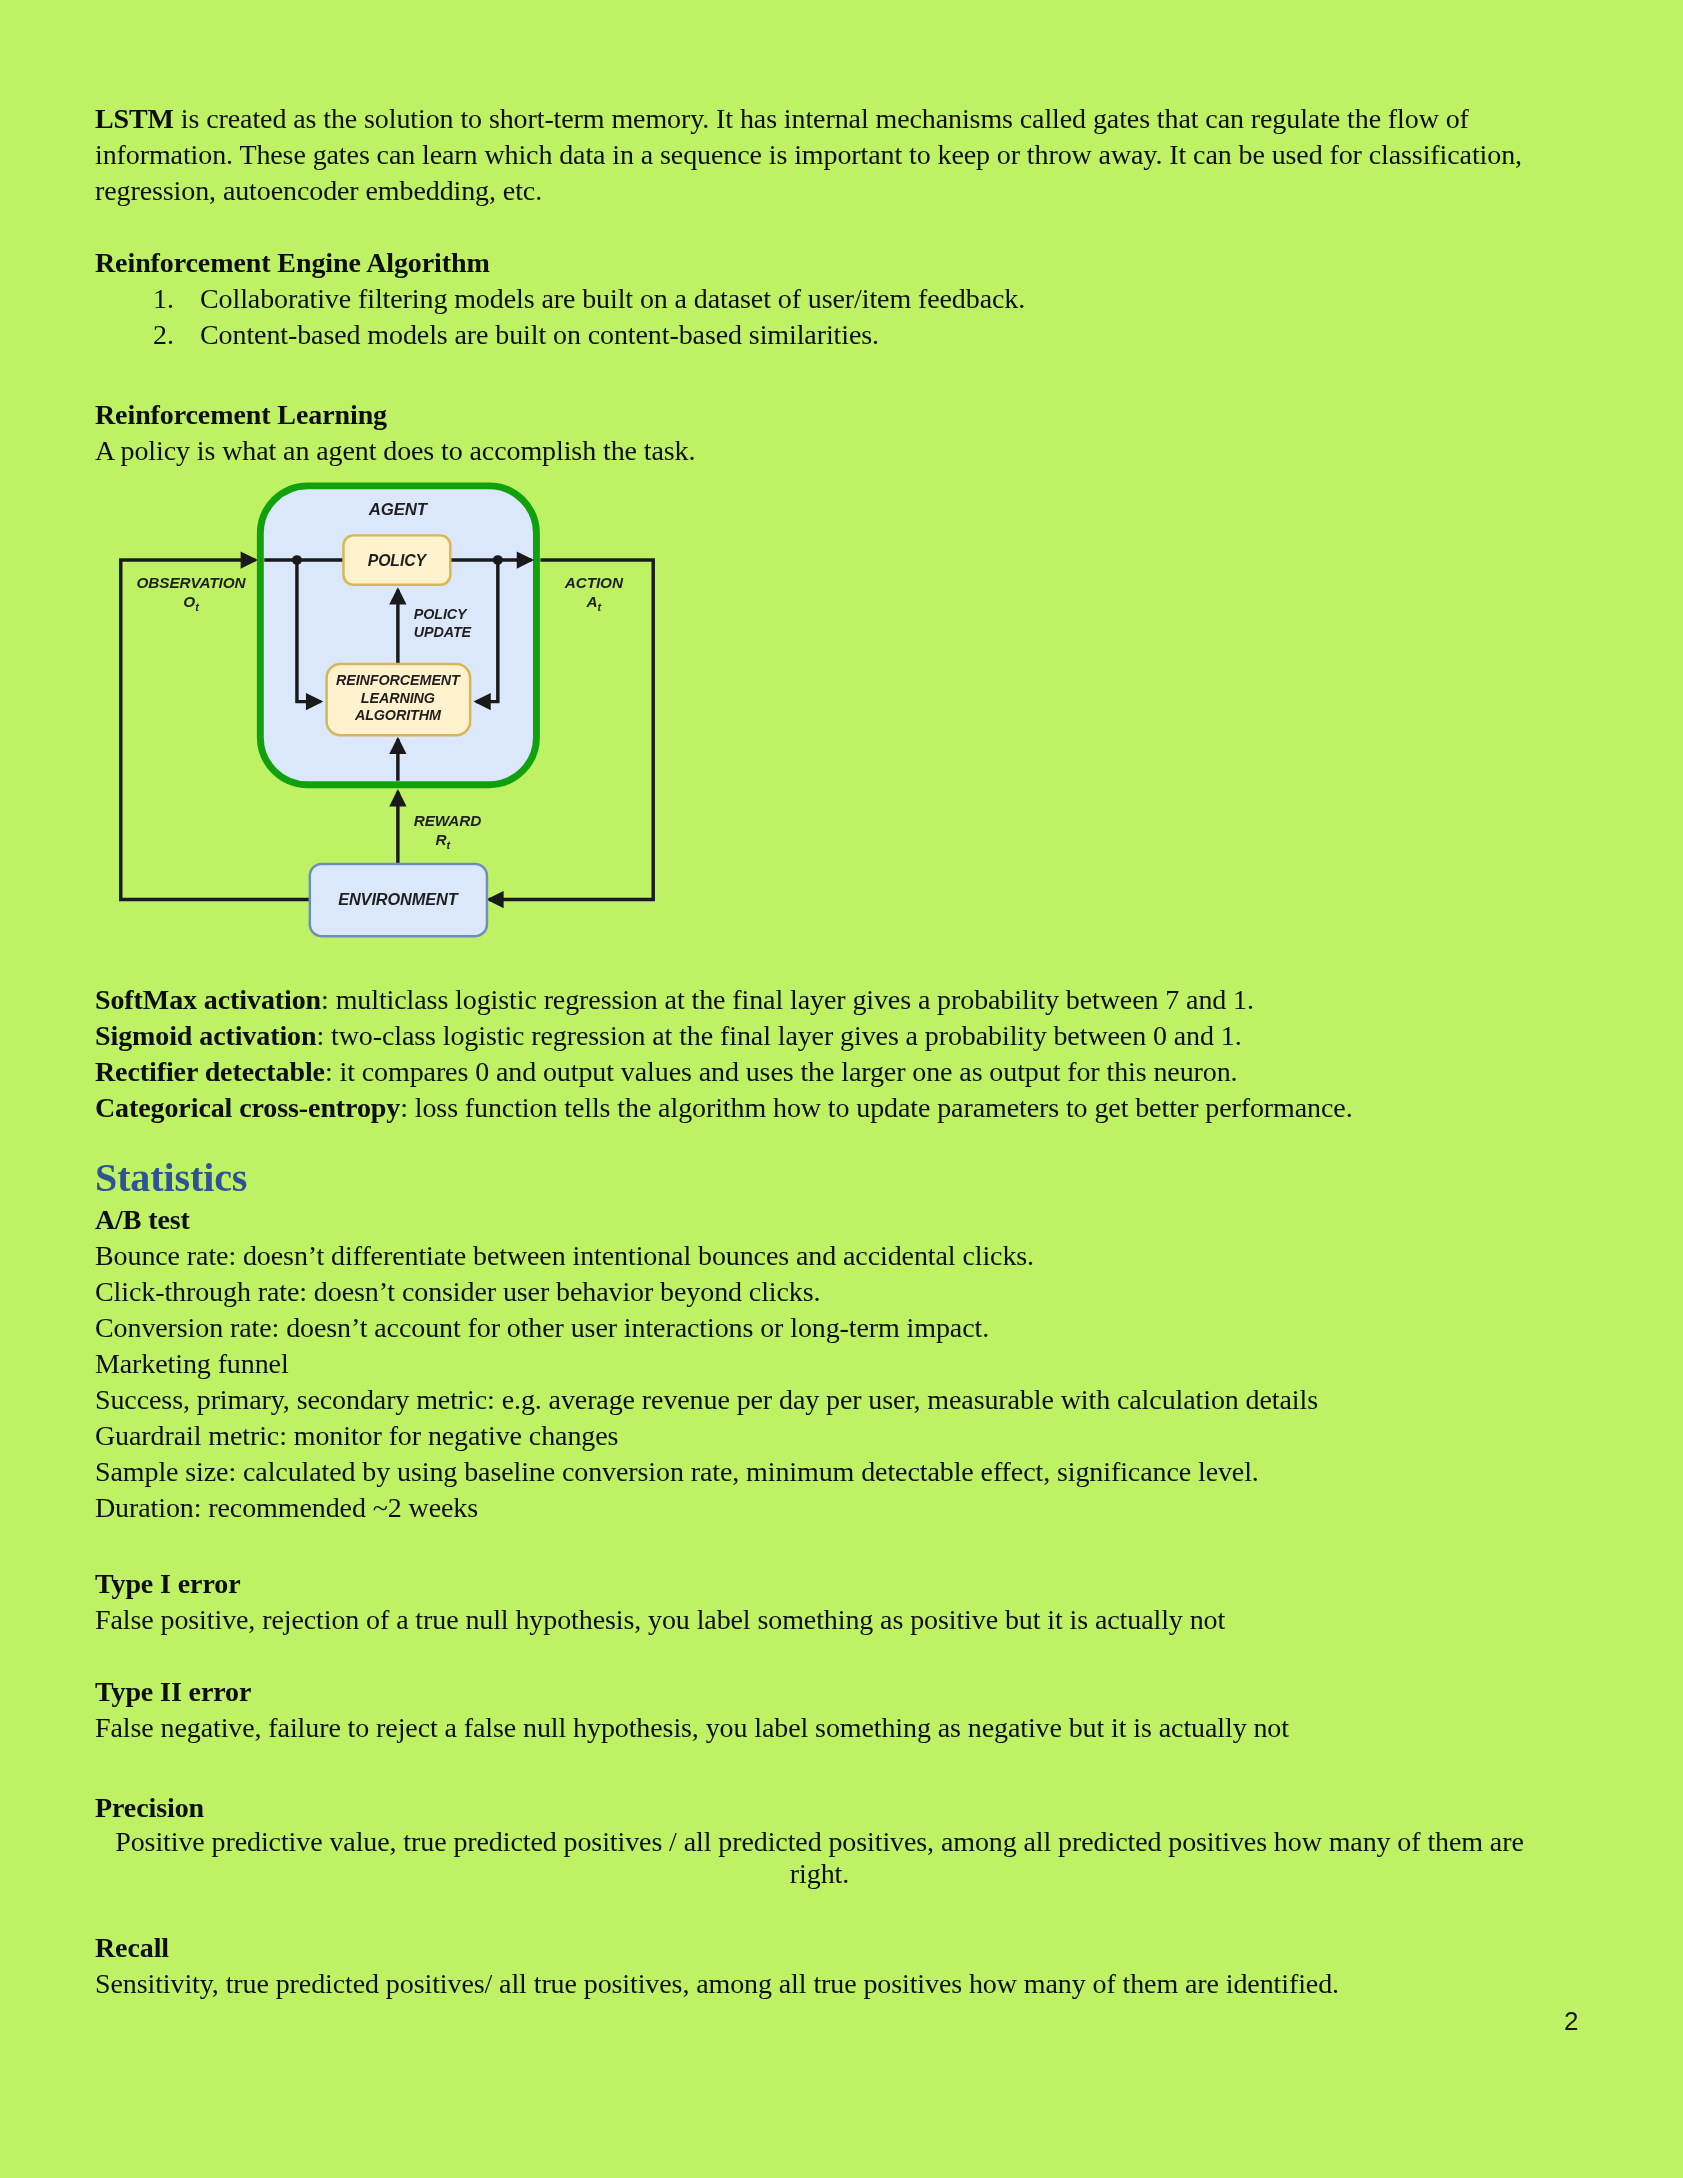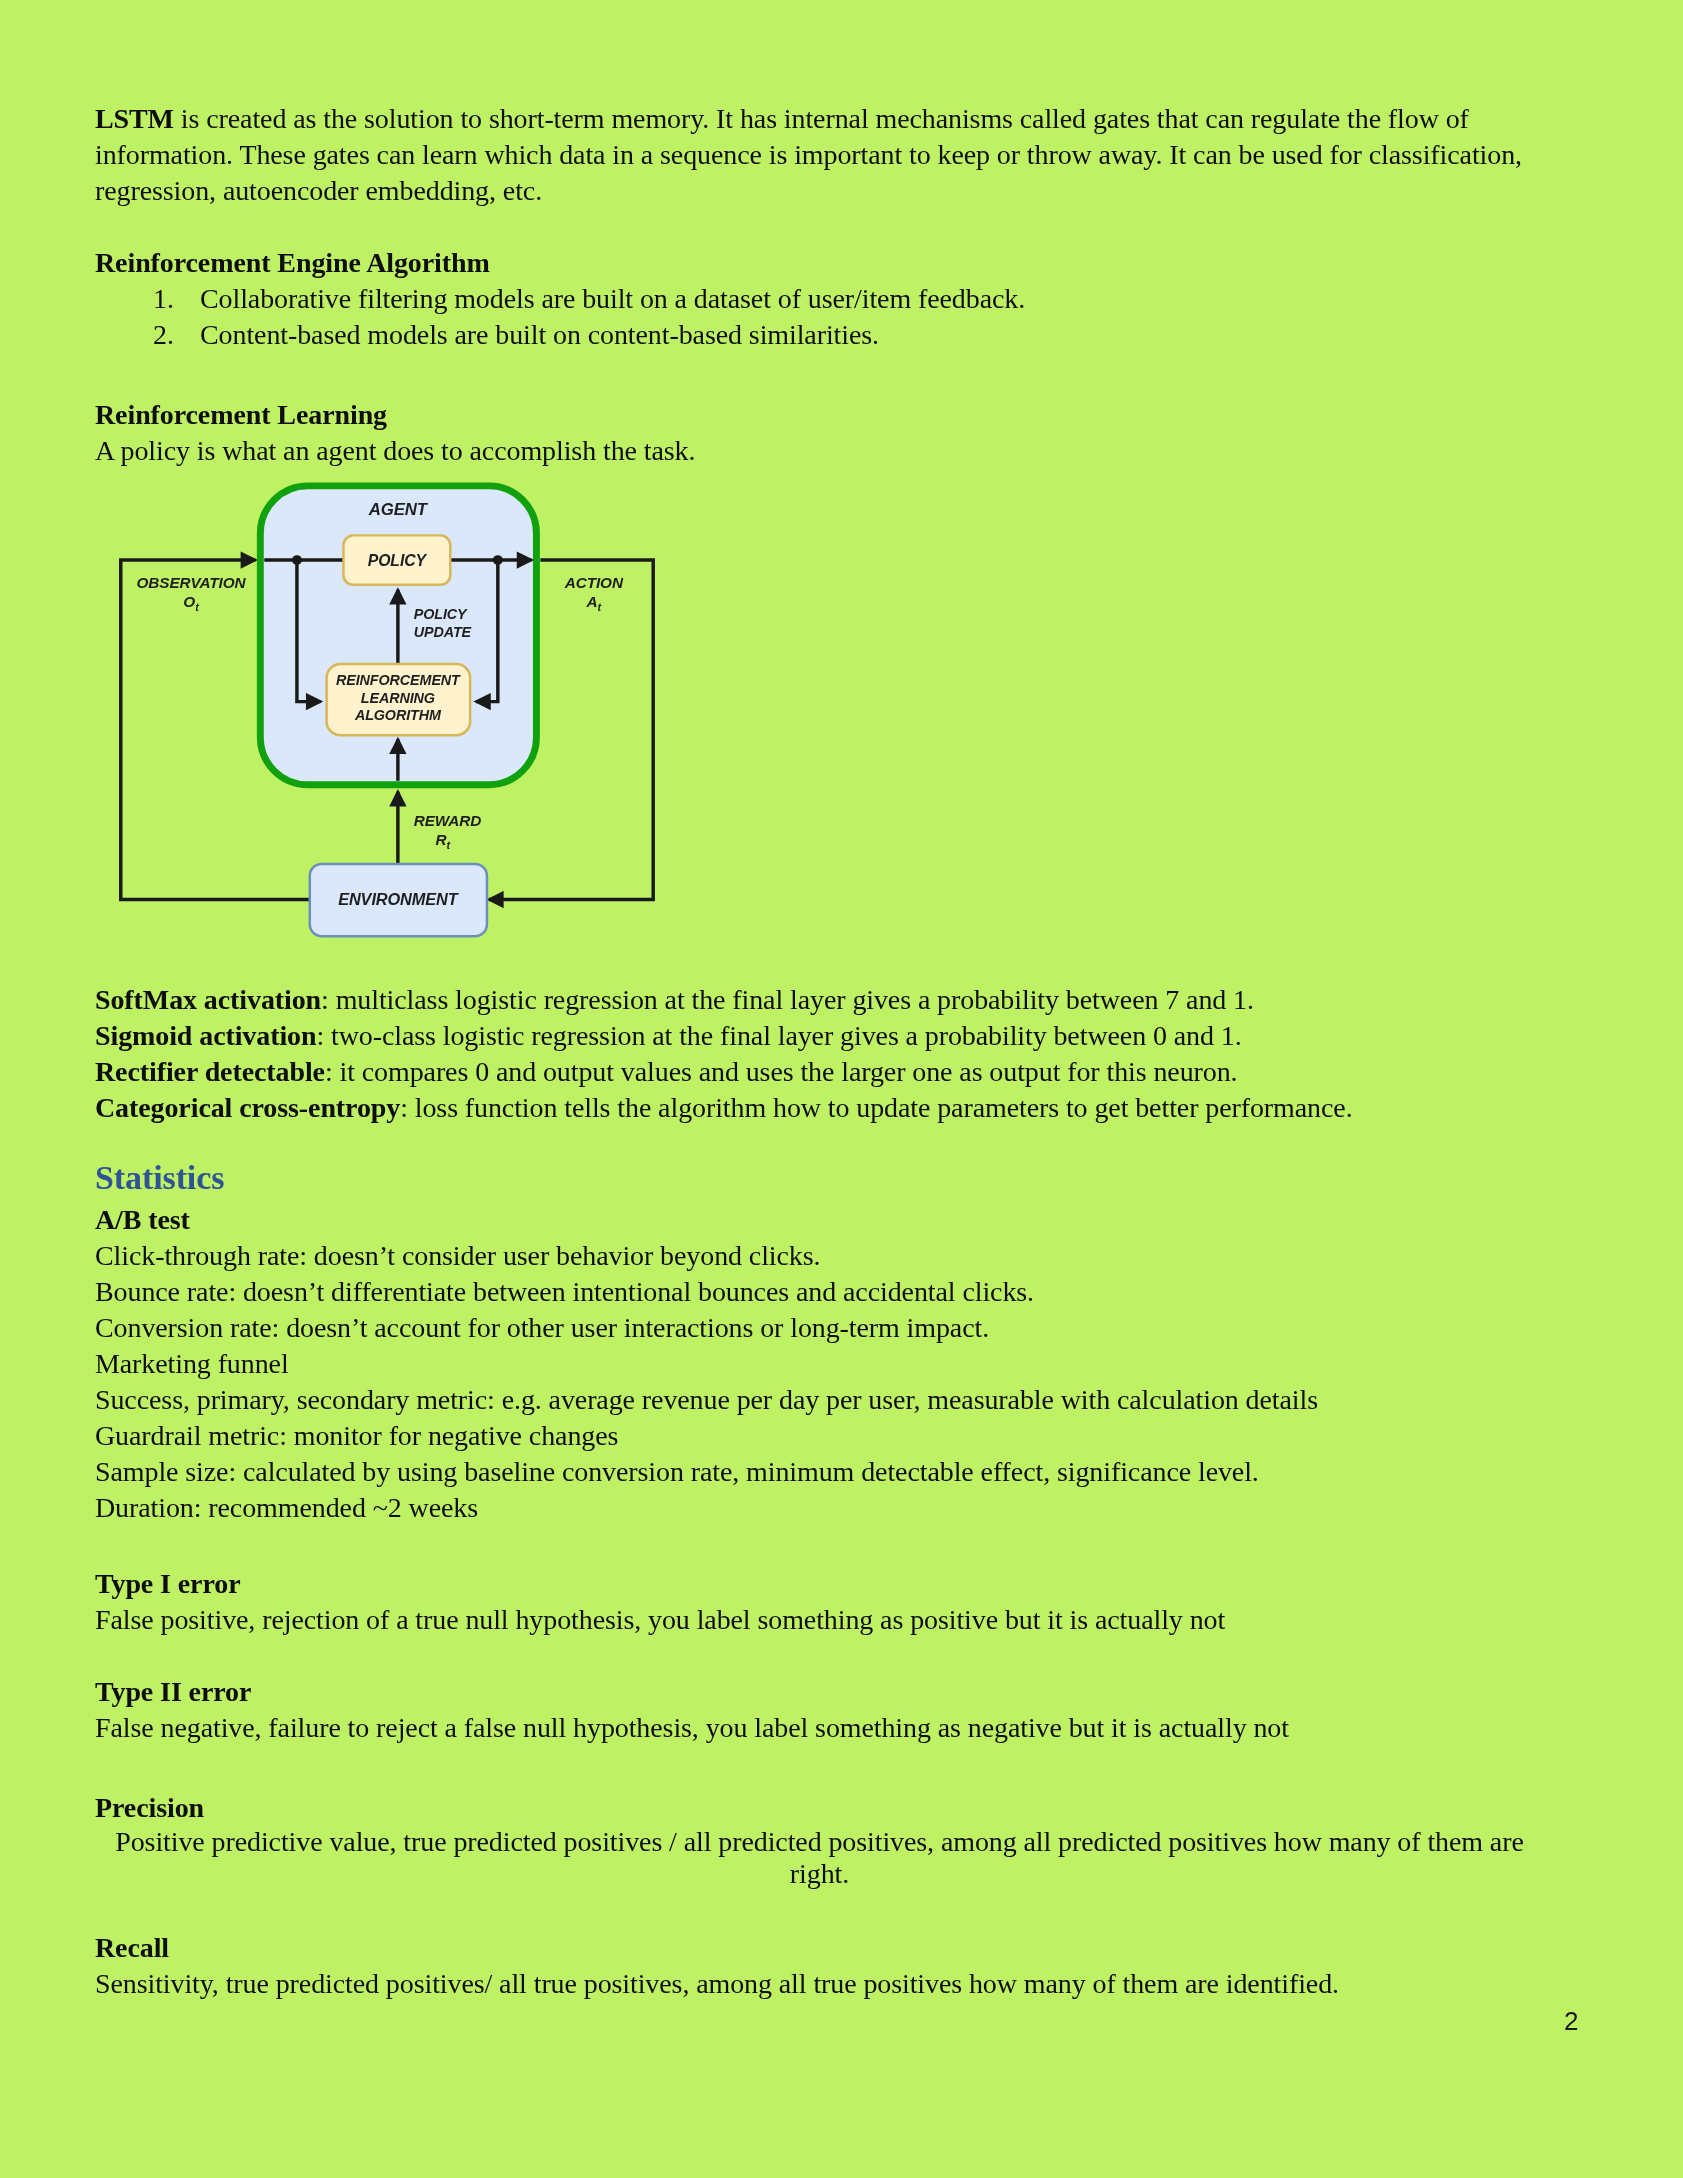--- a/index.html
+++ b/index.html
@@ -13,21 +13,21 @@
   .h { font-weight:bold; margin:0; }
   .h-rec { margin-top:36px; }
   .h-rl { margin-top:44px; }
   .olist { margin:0; }
   .olist-row { display:flex; padding-left:58px; }
   .olist-num { width:47px; flex:0 0 47px; }
   .olist-text { flex:1; }
   .diagram-wrap { margin:2px 0 0 4px;font-style:italic; }
   .diagram-wrap svg { display:block; }
   .acts { margin-top:26px; }
-  .stats-h { font-weight:bold; font-size:34px; line-height:40px; margin:32px 0 0 0; }
+  .stats-h { font-weight:bold; font-size:40px; line-height:40px; margin:32px 0 0 0; }
   .h-ab { margin-top:4px; }
   .h-t1 { margin-top:40px; }
   .h-t2 { margin-top:36px; }
   .h-prec { margin-top:44px; }
   .h-rec2 { margin-top:40px; }
   .prec-body { line-height:32px;text-align:center; }
   .pagenum {
     position:absolute; top:2006px; left:1564px;
     font-family:"Liberation Sans", sans-serif; font-size:26px; color:#1a1a1a;
   }
@@ -116,22 +116,22 @@
     <div class="acts">
       <p class="para"><b>SoftMax activation</b><span>: multiclass logistic regression at the final layer gives a probability between 7 and 1.</span></p>
       <p class="para"><b>Sigmoid activation</b><span>: two-class logistic regression at the final layer gives a probability between 0 and 1.</span></p>
       <p class="para"><b>Rectifier detectable</b><span>: it compares 0 and output values and uses the larger one as output for this neuron.</span></p>
       <p class="para"><b>Categorical cross-entropy</b><span>: loss function tells the algorithm how to update parameters to get better performance.</span></p>
     </div>
 
     <p class="stats-h" style="color: rgb(47, 84, 150);">Statistics</p>
 
     <p class="h h-ab">A/B test</p>
+    <p class="para">Bounce rate: doesn’t differentiate between intentional bounces and accidental clicks.</p>
     <p class="para">Click-through rate: doesn’t consider user behavior beyond clicks.</p>
-    <p class="para">Bounce rate: doesn’t differentiate between intentional bounces and accidental clicks.</p>
     <p class="para">Conversion rate: doesn’t account for other user interactions or long-term impact.</p>
     <p class="para">Marketing funnel</p>
     <p class="para">Success, primary, secondary metric: e.g. average revenue per day per user, measurable with calculation details</p>
     <p class="para">Guardrail metric: monitor for negative changes</p>
     <p class="para">Sample size: calculated by using baseline conversion rate, minimum detectable effect, significance level.</p>
     <p class="para">Duration: recommended ~2 weeks</p>
 
     <p class="h h-t1">Type I error</p>
     <p class="para">False positive, rejection of a true null hypothesis, you label something as positive but it is actually not</p>
 

